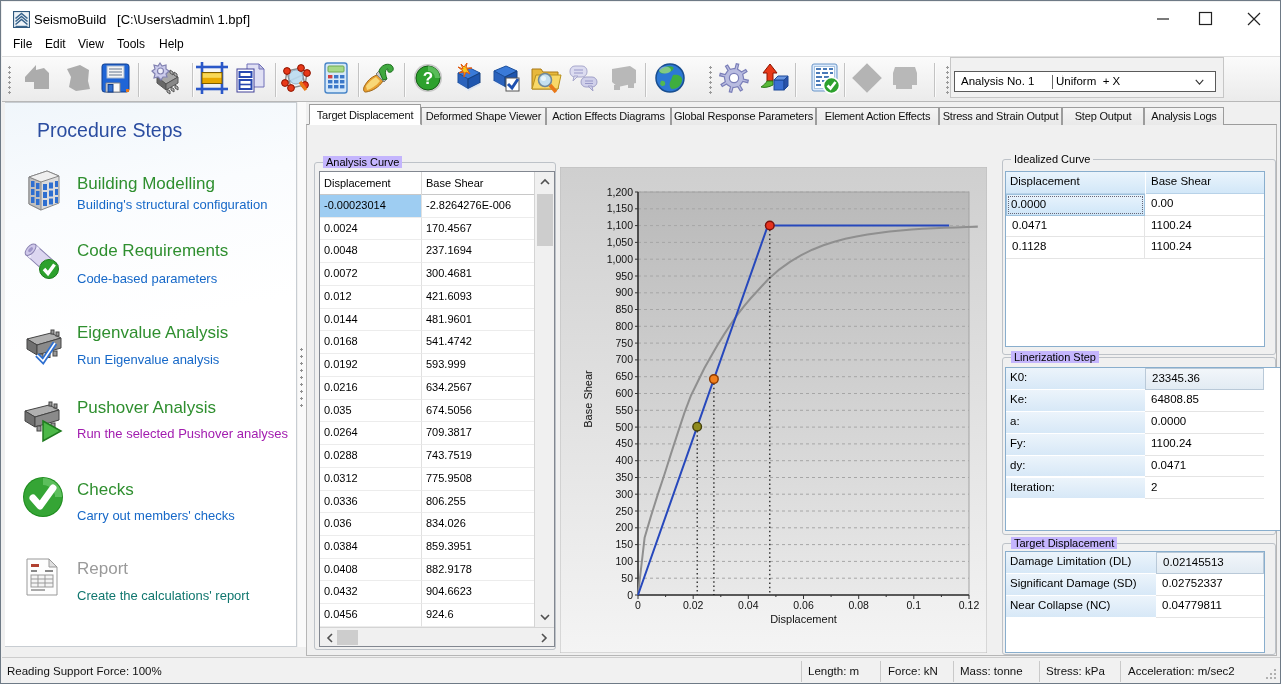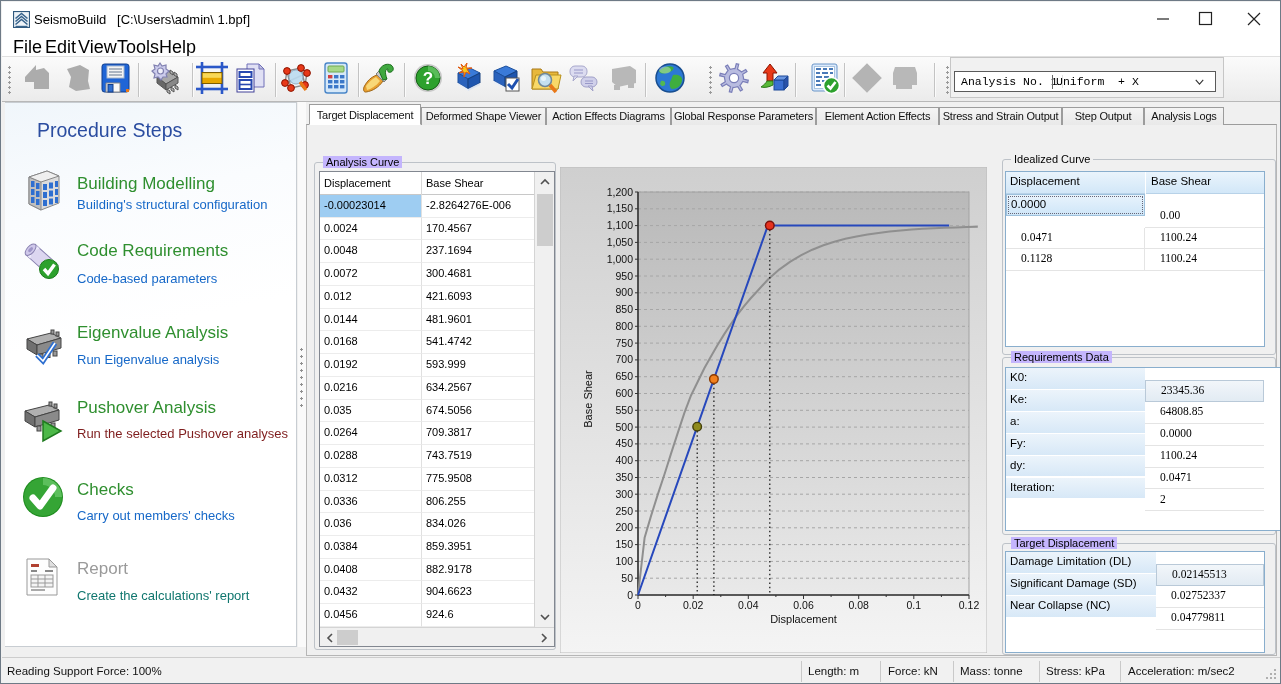--- a/index.html
+++ b/index.html
@@ -4,31 +4,31 @@
 * { margin:0; padding:0; box-sizing:border-box; }
 html,body { width:1281px; height:684px; font-family:"Liberation Sans",sans-serif; }
 #win { position:absolute; left:0; top:0; width:1281px; height:684px; background:#f0f0f0;
   border:1px solid #6e7a86; overflow:hidden; }
 
 #title { position:absolute; left:1px; top:1px; width:1279px; height:33px; background:#fff; }
 #appico { position:absolute; left:11px; top:9px; width:17px; height:17px; }
 #titletext { position:absolute; left:32px; top:10px; font-size:13px; color:#000; }
 .wbtn { position:absolute; top:0; width:45px; height:33px; }
 
-#menu { position:absolute; left:1px; top:34px; width:1279px; height:21px; background:#fff; font-size:18px; }
+#menu { position:absolute; left:1px; top:34px; width:1279px; height:21px; background:#fff; font-size:12px; }
 #menu span { position:absolute; top:2px; }
 
 #toolbar { position:absolute; left:1px; top:55px; width:1279px; height:46px;
   background:linear-gradient(#fbfbfb,#ebebeb); border-top:1px solid #e0e0e0; border-bottom:1px solid #b8b8b8; }
 .ti { position:absolute; }
 .ti svg { width:100%; height:100%; }
 .tsep { position:absolute; top:6px; height:34px; width:1px; background:#c3c3c3; box-shadow:1px 0 0 #fbfbfb; }
 .tgrip { position:absolute; top:8px; height:30px; width:3px;
   background-image:radial-gradient(circle, #9a9a9a 1px, transparent 1.2px); background-size:3px 5px; }
-#combowrap { position:absolute; left:948px; top:0px; width:274px; height:41px; background:#f1f1f1; border:1px solid #c6c6c6;font-family:Liberation Mono, monospace; }
+#combowrap { position:absolute; left:948px; top:0px; width:274px; height:41px; background:#f1f1f1; border:1px solid #c6c6c6; }
 #combo { position:absolute; left:3px; top:13px; width:262px; height:21px; background:#fff; border:1px solid #5a5a5a; font-size:11.5px; color:#000; }
 #combo .c1 { position:absolute; left:6px; top:3px; }
 #combo .c2 { position:absolute; left:97px; top:3px; border-left:1px solid #666; padding-left:3px; height:14px; line-height:13px; }
 #combo .chev { position:absolute; right:10px; top:5px; width:11px; height:10px; }
 
 #lpanel { position:absolute; left:4px; top:101px; width:292px; height:545px; background:linear-gradient(168deg,#f0f6fb 0%,#fafcfe 20%,#ffffff 42%); border:1px solid #c8cdd2; border-left:none; }
 #lphead { position:absolute; left:36px; top:118px; font-size:19.5px; color:#2b4da0; }
 .sicon { position:absolute; left:20px; width:44px; height:46px; }
 .sicon svg { width:100%; height:100%; }
 .stitle { position:absolute; left:76px; font-size:17px; }
@@ -52,21 +52,21 @@
 .tr { height:22.74px; position:relative; }
 .td { position:absolute; top:0; height:22.74px; line-height:21px; padding-left:4px; }
 .c1 { left:0; width:102px; border-right:1px solid #e0e0e0; }
 .c2 { left:102px; width:112px; }
 .tr .td { border-bottom:1px solid #ececec; }
 
 .sb { background:#f0f0f0; position:absolute; }
 
 .kvr { position:absolute; left:0; width:100%; }
 .kvl,.ivl { position:absolute; left:0; top:0; height:100%; background:linear-gradient(#ecf4fb,#d7e8f7); border-bottom:1px solid #fff; padding:3px 0 0 4px; }
-.kvv,.ivv { position:absolute; top:12px; height:100%; background:#fff; border-bottom:1px solid #e4e4e4; padding:3px 0 0 15px;font-family:Liberation Serif, serif; }
+.kvv,.ivv { position:absolute; top:0; height:100%; background:#fff; border-bottom:1px solid #e4e4e4; padding:3px 0 0 6px; }
 .kvv.sel { background:linear-gradient(#f2f6fa,#e2ebf3); border:1px solid #b9c9d8; }
 .ivl.isel { background:linear-gradient(#e8f3fc,#cfe6f8); outline:1px dotted #667; outline-offset:-3px; border:1px solid #9ec1dd; }
 .rtable { position:absolute; background:#fff; border:1px solid #89aecd; font-size:11.5px; color:#000; }
 .rhead { position:absolute; left:0; top:0; width:100%; height:22px; background:linear-gradient(#eaf4fc,#d2e7f8); border-bottom:1px solid #b8d2e8; }
 .rhead div { position:absolute; top:3px; }
 
 #status { position:absolute; left:1px; top:656px; width:1279px; height:27px; background:#f1f1f1; border-top:1px solid #cdcdcd; font-size:11.5px; color:#111; }
 #status .it { position:absolute; top:7px; }
 .ssep { position:absolute; top:3px; height:21px; width:1px; background:#c9c9c9; }
 </style></head>
@@ -379,21 +379,21 @@
         <g fill="#999" stroke="#444">
           <rect x="16" y="29" width="4" height="5"></rect>
           <rect x="23" y="27.5" width="4" height="5"></rect>
           <rect x="30" y="26" width="4" height="5"></rect>
           <rect x="28" y="5" width="3" height="4"></rect>
           <rect x="33" y="7" width="3" height="4"></rect>
         </g>
         <path d="M22 24 L40 34 L22 44 Z" fill="#4cb848" stroke="#1e7a1e" stroke-width="1.5"></path>
       </svg></div>
 <div class="stitle" style="top:397px;color:#2f8f2f">Pushover Analysis</div>
-<div class="ssub" style="top:425px;color:#7f1d1d">Run the selected Pushover analyses</div>
+<div class="ssub" style="top:425px;color:#a21caf">Run the selected Pushover analyses</div>
     <div class="sicon" style="top:473px"><svg viewBox="0 0 44 46">
         <circle cx="22" cy="23" r="20" fill="#1e8c1e"></circle>
         <circle cx="22" cy="23" r="19" fill="#35a535"></circle>
         <path d="M22 4 A19 19 0 0 1 41 23 L34 23 A12 12 0 0 0 22 11 Z" fill="#72cc72" opacity="0.65"></path>
         <path d="M12 24 L19 32 L32 14" fill="none" stroke="#fff" stroke-width="7" stroke-linecap="round" stroke-linejoin="round"></path>
       </svg></div>
 <div class="stitle" style="top:479px;color:#2f8f2f">Checks</div>
 <div class="ssub" style="top:507px;color:#1668c8">Carry out members' checks</div>
     <div class="sicon" style="top:552px"><svg viewBox="0 0 44 46">
         <path d="M6 6 L28 6 L36 14 L36 42 L6 42 Z" fill="#fdfdfd" stroke="#999"></path>
@@ -678,21 +678,21 @@
           <div class="ivv" style="left:139px;width:119px">1100.24</div>
         </div>
         <div class="kvr" style="top:43.0px;height:21.5px">
           <div class="ivv" style="left:0;width:139px;border-right:1px solid #e4e4e4">0.1128</div>
           <div class="ivv" style="left:139px;width:119px">1100.24</div>
         </div>
       </div>
   </div>
 
   <div class="group" style="left:1001px;top:356px;width:274px;height:178px">
-      <div class="glabel">Requirements Data</div>
+      <div class="glabel">Linerization Step</div>
     </div>
   <div class="rtable" style="left:1004px;top:366px;width:294px;height:164px">
     <div style="position:absolute;left:0;top:0;width:258px;height:154px">
         <div class="kvr" style="top:0.0px;height:21.9px">
           <div class="kvl" style="width:139px">K0:</div>
           <div class="kvv sel" style="left:139px;width:119px">23345.36</div>
         </div>
         <div class="kvr" style="top:21.9px;height:21.9px">
           <div class="kvl" style="width:139px">Ke:</div>
           <div class="kvv" style="left:139px;width:119px">64808.85</div>

